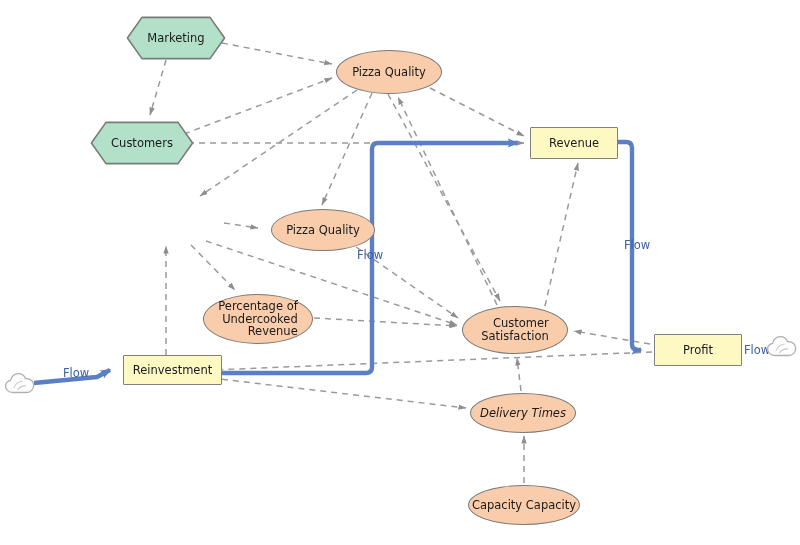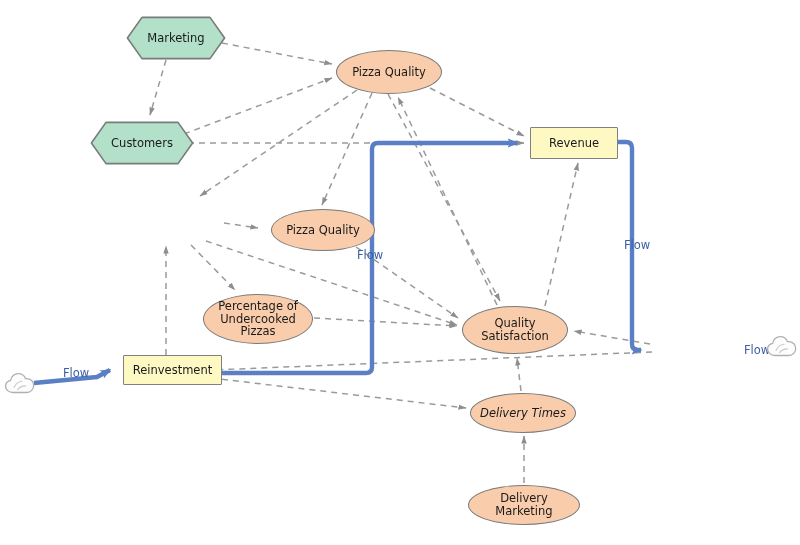--- a/index.html
+++ b/index.html
@@ -34,20 +34,21 @@
     align-items: center;
     justify-content: center;
     text-align: center;
     color: #1a1a1a;
     font-family: "DejaVu Sans", sans-serif;
   }
   .node-label {
     line-height: 1.12;
     white-space: pre-line;
     padding: 0 2px;
+    text-align: right;
   }
 
   
   .var-node {
     background: #f9cdab;
     border: 1.6px solid #7a7a7a;
     border-radius: 50%;
     font-size: 11.5px;
   }
 
@@ -150,44 +151,47 @@
     </div>
 
 
     <div class="node var-node" id="n-pizza-quality" style="left: 271px; top: 209px; width: 104px; height: 42px;">
       <span class="node-label">Pizza Quality</span>
     </div>
 
     <div class="node var-node" id="n-percentage-undercooked-pizzas" style="left: 203px; top: 294px; width: 110px; height: 50px;">
       <span class="node-label">Percentage of
 Undercooked
-Pizzas</span>
+Revenue</span>
     </div>
 
     <div class="node var-node" id="n-customer-satisfaction" style="left: 462px; top: 306px; width: 106px; height: 48px;">
-      <span class="node-label">Quality
+      <span class="node-label">Customer
 Satisfaction</span>
     </div>
 
     <div class="node var-node" id="n-delivery-times" style="left: 470px; top: 393px; width: 106px; height: 40px; font-style: italic;">
       <span class="node-label">Delivery Times</span>
     </div>
 
     <div class="node var-node" id="n-delivery-capacity" style="left: 468px; top: 485px; width: 112px; height: 40px;">
-      <span class="node-label">Delivery Marketing</span>
+      <span class="node-label">Capacity Capacity</span>
     </div>
 
     <div class="node stock-node" id="n-revenue" style="left: 530px; top: 127px; width: 88px; height: 32px;">
       <span class="node-label">Revenue</span>
     </div>
 
     <div class="node stock-node" id="n-reinvestment" style="left: 123px; top: 355px; width: 99px; height: 30px;">
       <span class="node-label">Reinvestment</span>
     </div>
 
+    <div class="node stock-node" id="n-profit" style="left: 654px; top: 334px; width: 88px; height: 32px;">
+      <span class="node-label">Profit</span>
+    </div>
 
     <div class="flow-label" id="fl-0" style="left: 63px; top: 366px;">Flow</div>
     <div class="flow-label" id="fl-1" style="left: 357px; top: 248px;">Flow</div>
     <div class="flow-label" id="fl-2" style="left: 624px; top: 238px;">Flow</div>
     <div class="flow-label" id="fl-3" style="left: 744px; top: 343px;">Flow</div>
 
     <div class="cloud" id="cl-0" style="left: 4px; top: 371px; width: 32px; height: 24px;">
       <svg viewBox="0 0 32 24" width="32" height="24">
         <path d="M9,21.5 C4.6,21.5 1.6,18.6 1.6,15.2 C1.6,12.3 3.8,9.9 6.7,9.3
                  C7.1,5.6 10.3,2.6 14.3,2.6 C17.6,2.6 20.5,4.7 21.5,7.7

